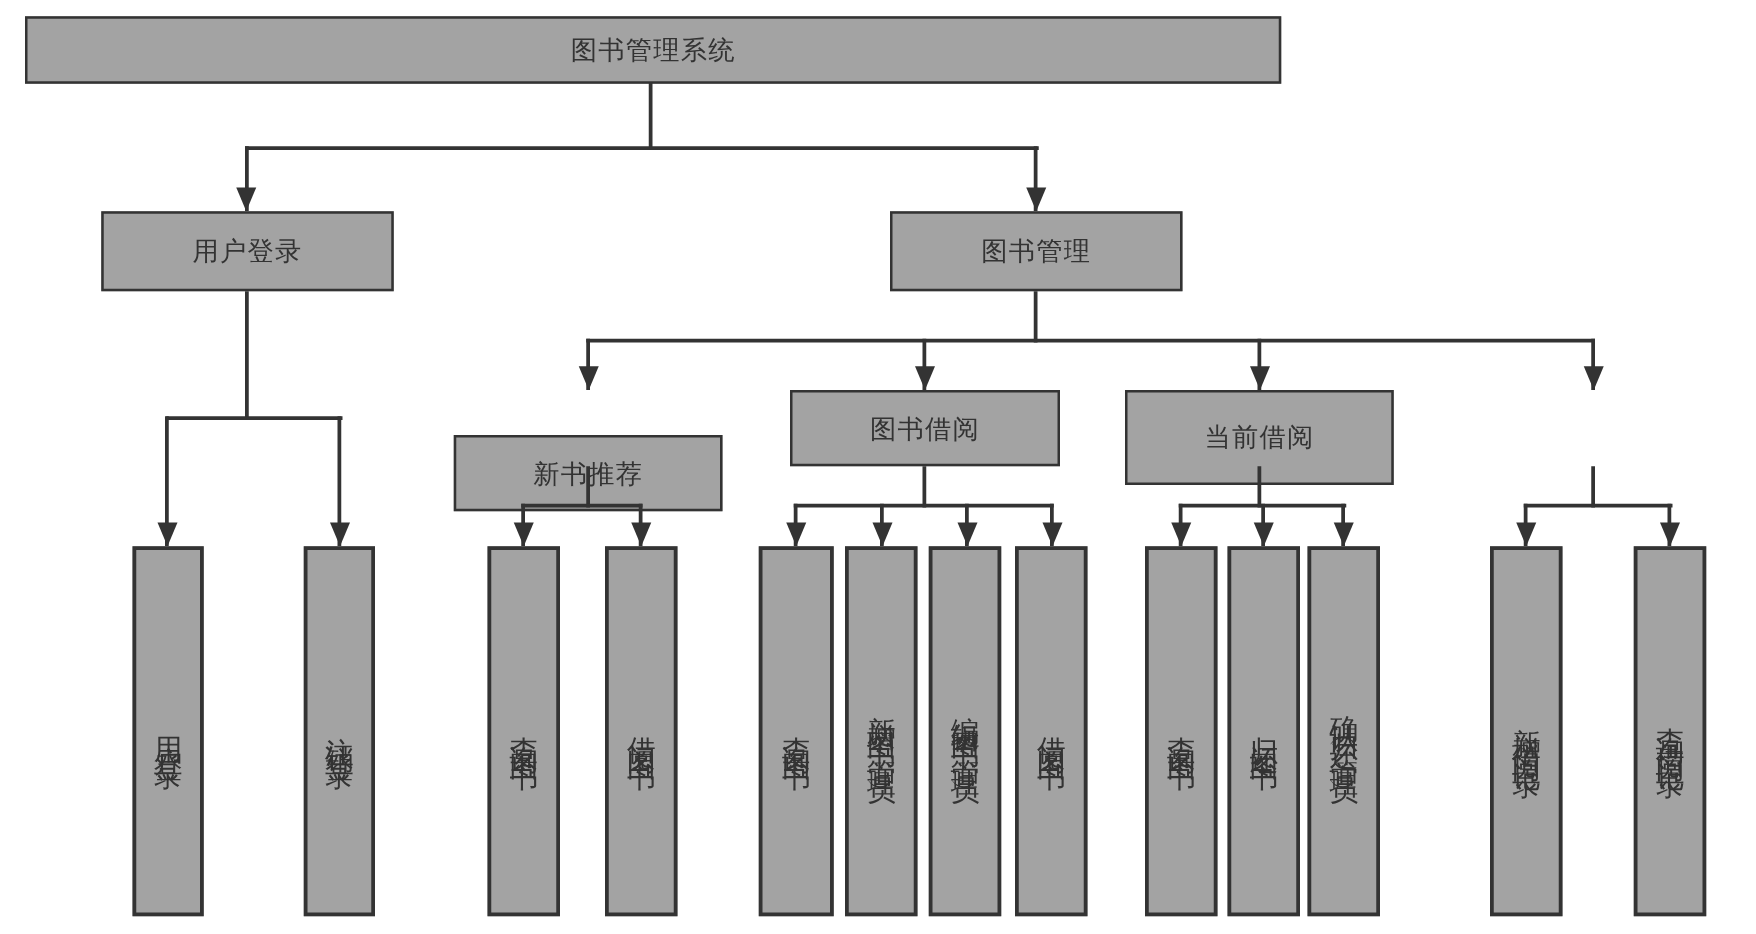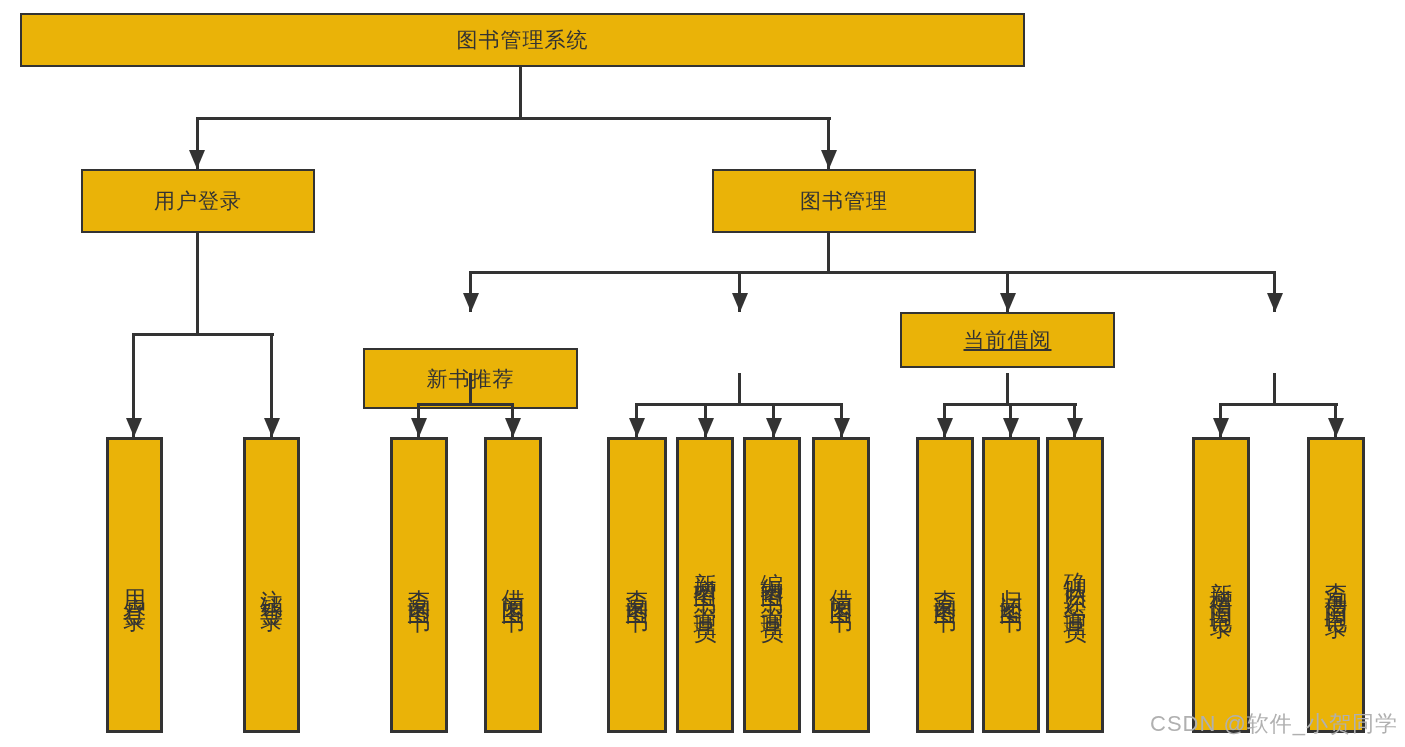--- a/index.html
+++ b/index.html
@@ -7,21 +7,21 @@
     position:relative;
     width:1405px;height:747px;
     background:#ffffff;
     font-family:"Liberation Sans", sans-serif;
     overflow:hidden;
   }
   .box{
     position:absolute;
     box-sizing:border-box;
     border:2px solid #333333;
-    background:#eab308;
+    background:#a3a3a3;
     display:flex;align-items:center;justify-content:center;
     font-size:21px;color:#333333;
     letter-spacing:1px;
     white-space:nowrap;
   }
   .leaf{
     border-width:3px;
     writing-mode:vertical-rl;
     text-orientation:mixed;
     font-size:23px;
@@ -54,42 +54,43 @@
   <div class="box" style="left:20px;top:13px;width:1005px;height:54px;">图书管理系统</div>
 
   <div class="vline" style="left:519px;top:66px;height:52px;"></div>
   <div class="hline" style="left:196px;top:117px;width:635px;"></div>
   <div class="vline" style="left:196px;top:117px;height:52px;"></div>
   <div class="ahead" style="left:189px;top:150px;"></div>
   <div class="vline" style="left:827px;top:117px;height:52px;"></div>
   <div class="ahead" style="left:821px;top:150px;"></div>
 
   <div class="box" style="left:81px;top:169px;width:234px;height:64px;">用户登录</div>
-  <div class="box" style="left:712px;top:169px;width:264px;height:64px;">图书管理</div>
+  <div class="box" style="left:712px;top:169px;width:234px;height:64px;">图书管理</div>
 
   <div class="vline" style="left:196px;top:233px;height:102px;"></div>
   <div class="hline" style="left:133px;top:333px;width:141px;"></div>
   <div class="vline" style="left:132px;top:333px;height:104px;"></div>
   <div class="ahead" style="left:126px;top:418px;"></div>
   <div class="vline" style="left:270px;top:333px;height:104px;"></div>
   <div class="ahead" style="left:264px;top:418px;"></div>
 
   <div class="vline" style="left:827px;top:233px;height:41px;"></div>
   <div class="hline" style="left:469px;top:271px;width:807px;"></div>
   <div class="vline" style="left:469px;top:271px;height:41px;"></div>
   <div class="ahead" style="left:463px;top:293px;"></div>
   <div class="vline" style="left:738px;top:271px;height:41px;"></div>
   <div class="ahead" style="left:732px;top:293px;"></div>
   <div class="vline" style="left:1006px;top:271px;height:41px;"></div>
   <div class="ahead" style="left:1000px;top:293px;"></div>
   <div class="vline" style="left:1273px;top:271px;height:41px;"></div>
   <div class="ahead" style="left:1267px;top:293px;"></div>
 
   <div class="box" style="left:363px;top:312px;width:215px;height:61px;margin-top:36px;">新书推荐</div>
-  <div class="box" style="left:900px;top:312px;width:215px;height:56px;text-decoration:underline;">当前借阅</div>
+  <div class="box" style="left:632px;top:312px;width:216px;height:61px;">图书借阅</div>
+  <div class="box" style="left:900px;top:312px;width:215px;height:76px;">当前借阅</div>
 
   <div class="vline" style="left:469px;top:373px;height:33px;"></div>
   <div class="hline" style="left:417px;top:403px;width:97px;"></div>
   <div class="vline" style="left:417px;top:403px;height:34px;"></div>
   <div class="ahead" style="left:411px;top:418px;"></div>
   <div class="vline" style="left:511px;top:403px;height:34px;"></div>
   <div class="ahead" style="left:505px;top:418px;"></div>
 
   <div class="vline" style="left:738px;top:373px;height:33px;"></div>
   <div class="hline" style="left:635px;top:403px;width:208px;"></div>
@@ -129,15 +130,14 @@
   <div class="box leaf" style="left:743px;top:437px;width:58px;height:296px;">编辑图书（管理员）</div>
   <div class="box leaf" style="left:812px;top:437px;width:58px;height:296px;">借阅图书</div>
 
   <div class="box leaf" style="left:916px;top:437px;width:58px;height:296px;">查询图书</div>
   <div class="box leaf" style="left:982px;top:437px;width:58px;height:296px;">归还图书</div>
   <div class="box leaf" style="left:1046px;top:437px;width:58px;height:296px;">确认归还（管理员）</div>
 
   <div class="box leaf" style="left:1192px;top:437px;width:58px;height:296px;">新增借阅记录</div>
   <div class="box leaf" style="left:1307px;top:437px;width:58px;height:296px;">查询借阅记录</div>
 
-  <div class="watermark">CSDN @软件_小贺同学</div>
 
 </div>
 
 </body></html>

